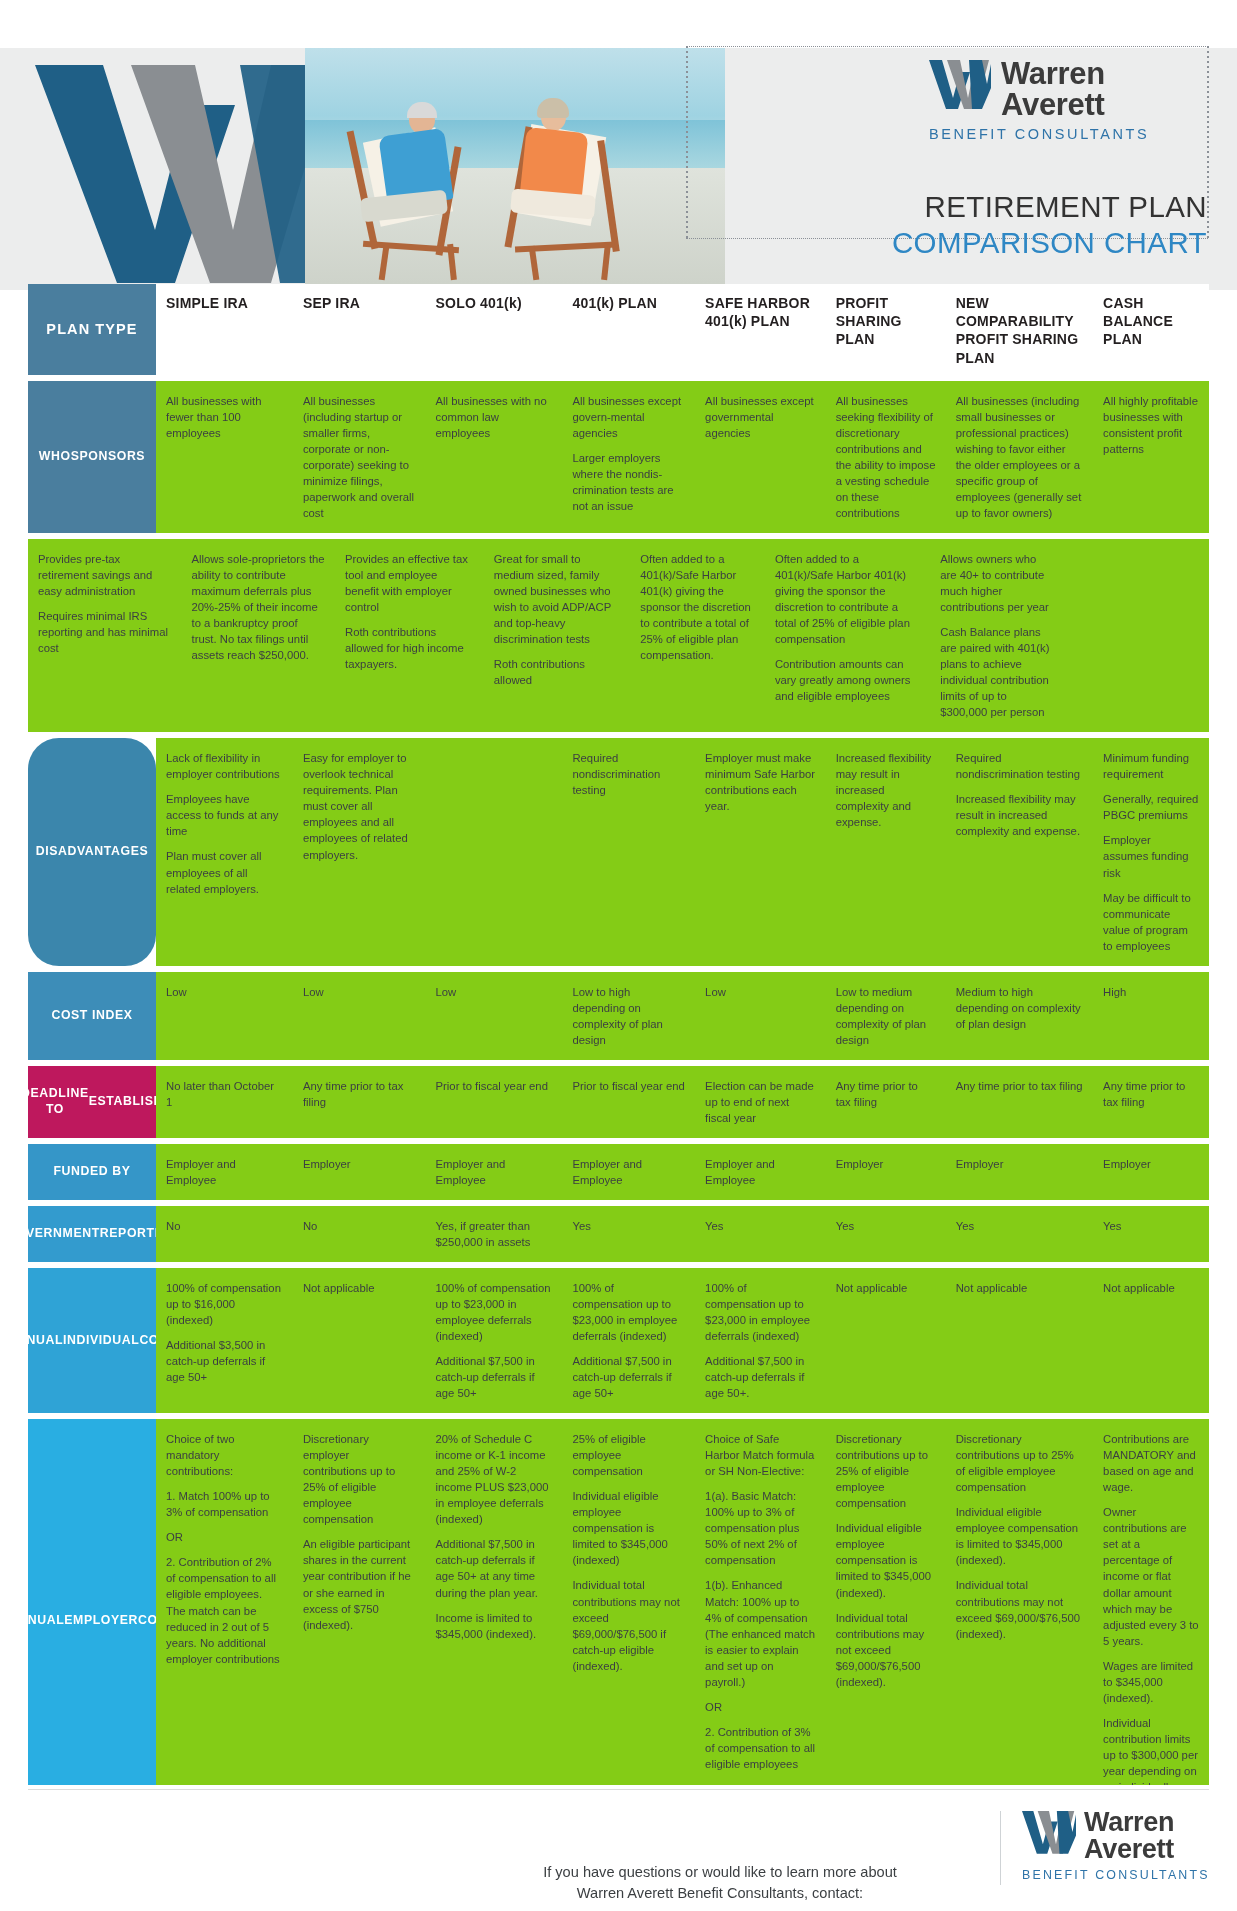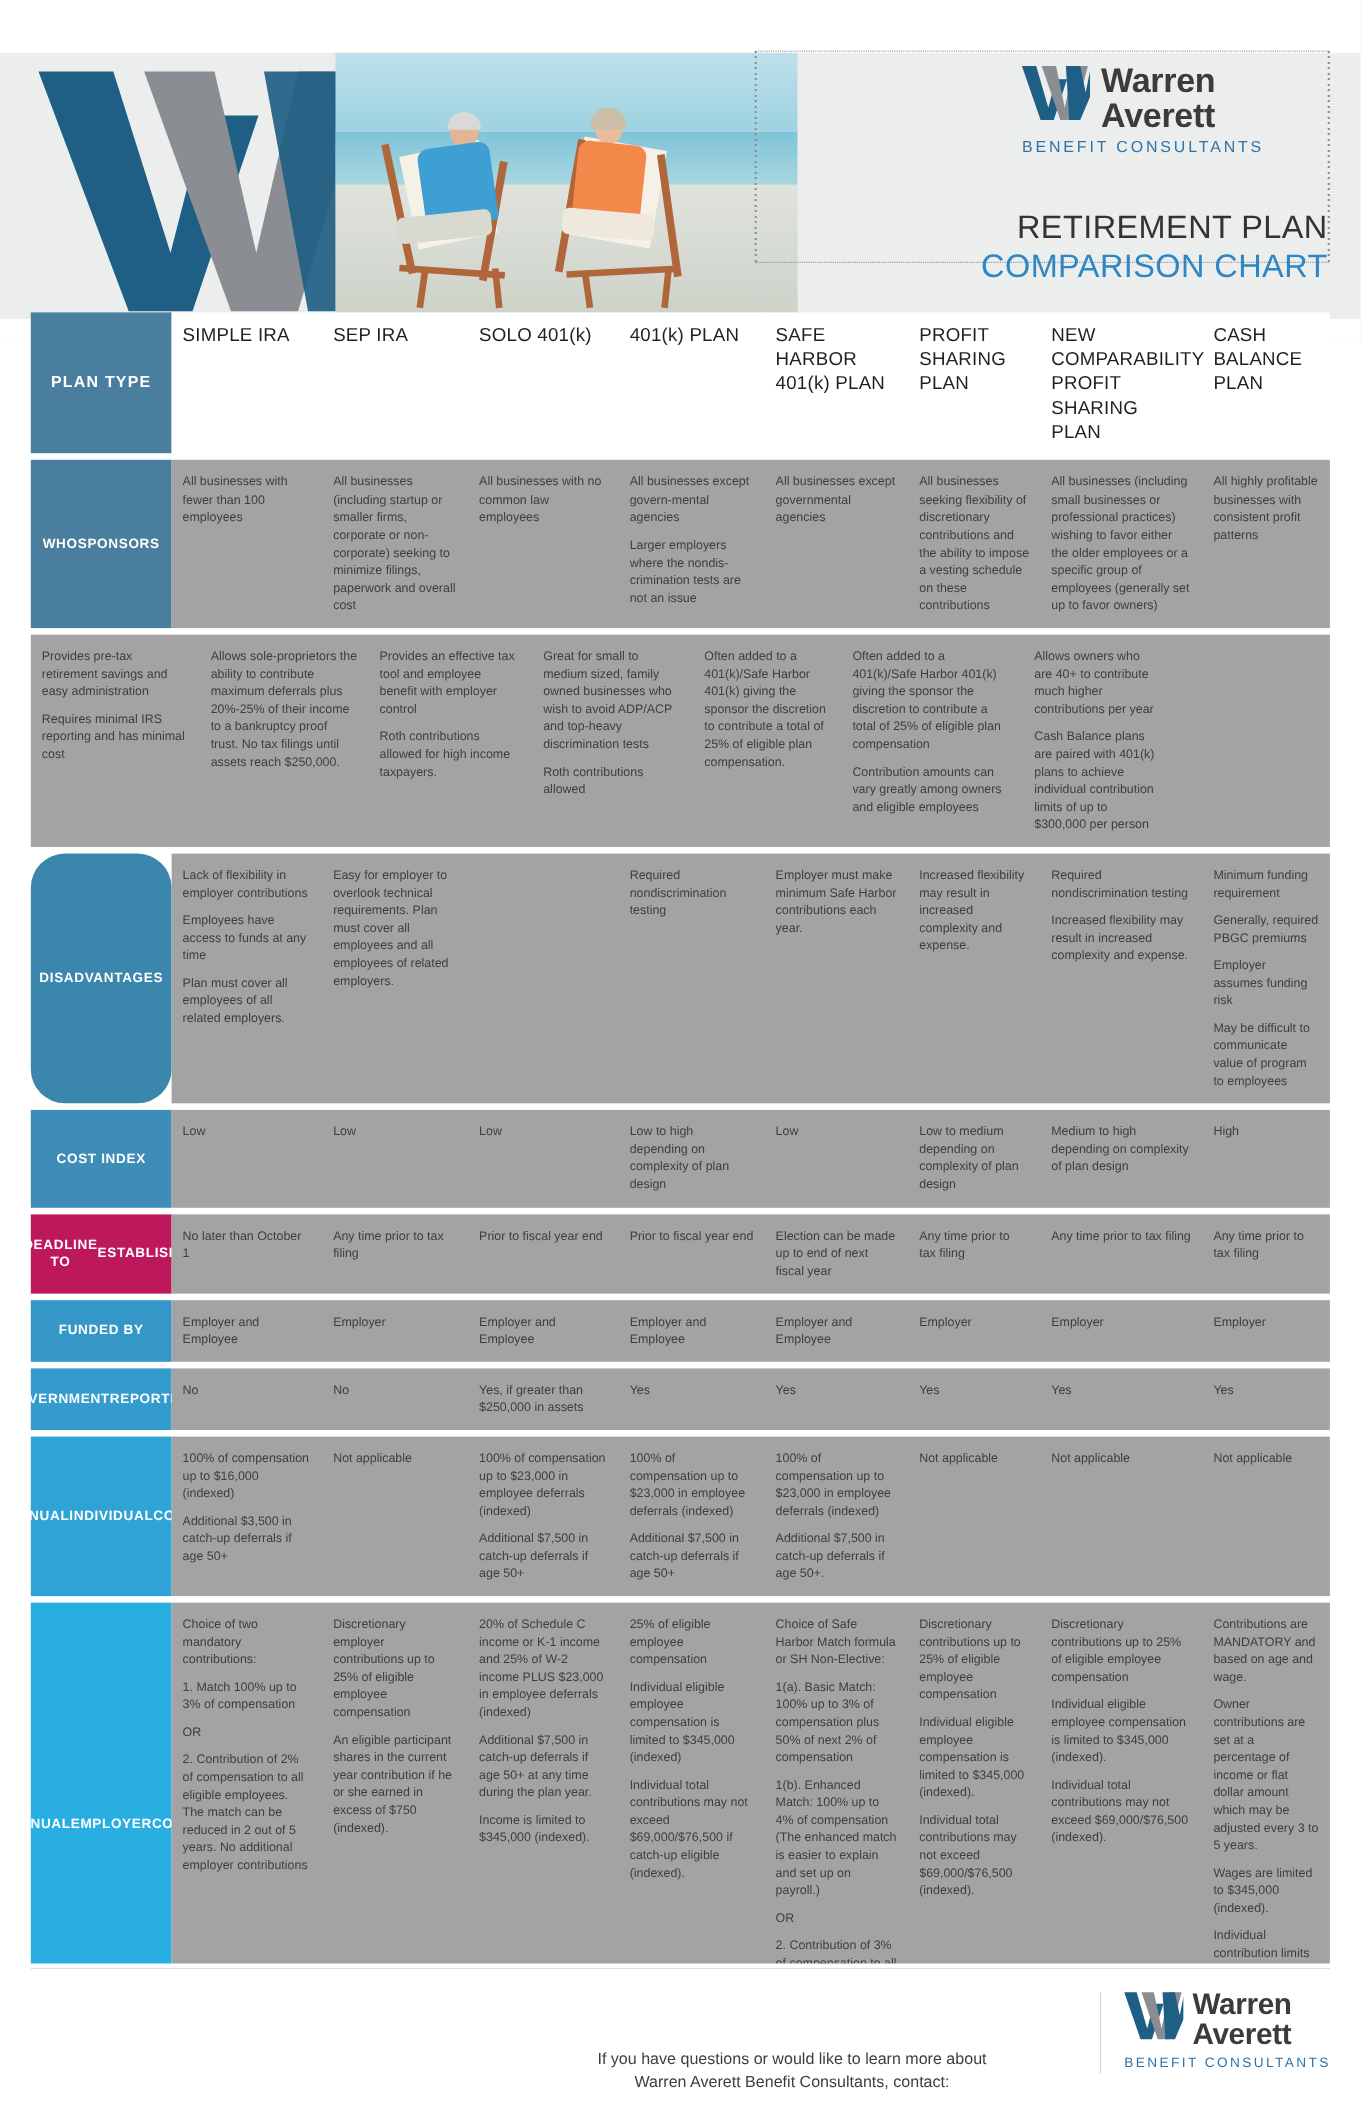--- a/index.html
+++ b/index.html
@@ -58,31 +58,31 @@
   .t2 { font-size:29.5px; color:#2e87c4; letter-spacing:0.4px; margin-top:2px;}
 
   
   .table { position:absolute; left:28px; top:284px; width:1181px; }
   .row { display:flex; width:100%; margin-bottom:6px; }
   .rowlabel {
     width:128px; flex:none; color:#ffffff; font-size:12.3px; font-weight:bold;
     letter-spacing:0.6px; display:flex; align-items:center; justify-content:center;
     text-align:center; padding:6px 4px; line-height:1.25;
   }
-  .cells { flex:1; display:flex; background:#a3a3a3; }
+  .cells { flex:1; display:flex; background:#84cc16; }
   .cell {
     padding:12px 10px 12px 10px; font-size:11.3px; line-height:1.42; color:#3b3f42;
   }
   .cell p { margin:0 0 9px 0; }
   .cell p:last-child { margin-bottom:0; }
 
   
   .row-head .rowlabel { background:#4a7e9e; font-size:14.5px; letter-spacing:1.1px; min-height:38px; }
   .row-head .cells { background:#ffffff; }
-  .row-head .cell { font-weight:normal; font-size:17px; color:#231f20; padding:10px 10px 8px 10px; letter-spacing:0.2px; line-height:1.3; }
+  .row-head .cell { font-weight:bold; font-size:14px; color:#231f20; padding:10px 10px 8px 10px; letter-spacing:0.2px; line-height:1.3; }
 
   
   .c0 { width:13.0%; }
   .c1 { width:12.6%; }
   .c2 { width:13.0%; }
   .c3 { width:12.6%; }
   .c4 { width:12.4%; }
   .c5 { width:11.4%; }
   .c6 { width:14.0%; }
   .c7 { width:11.0%; }

